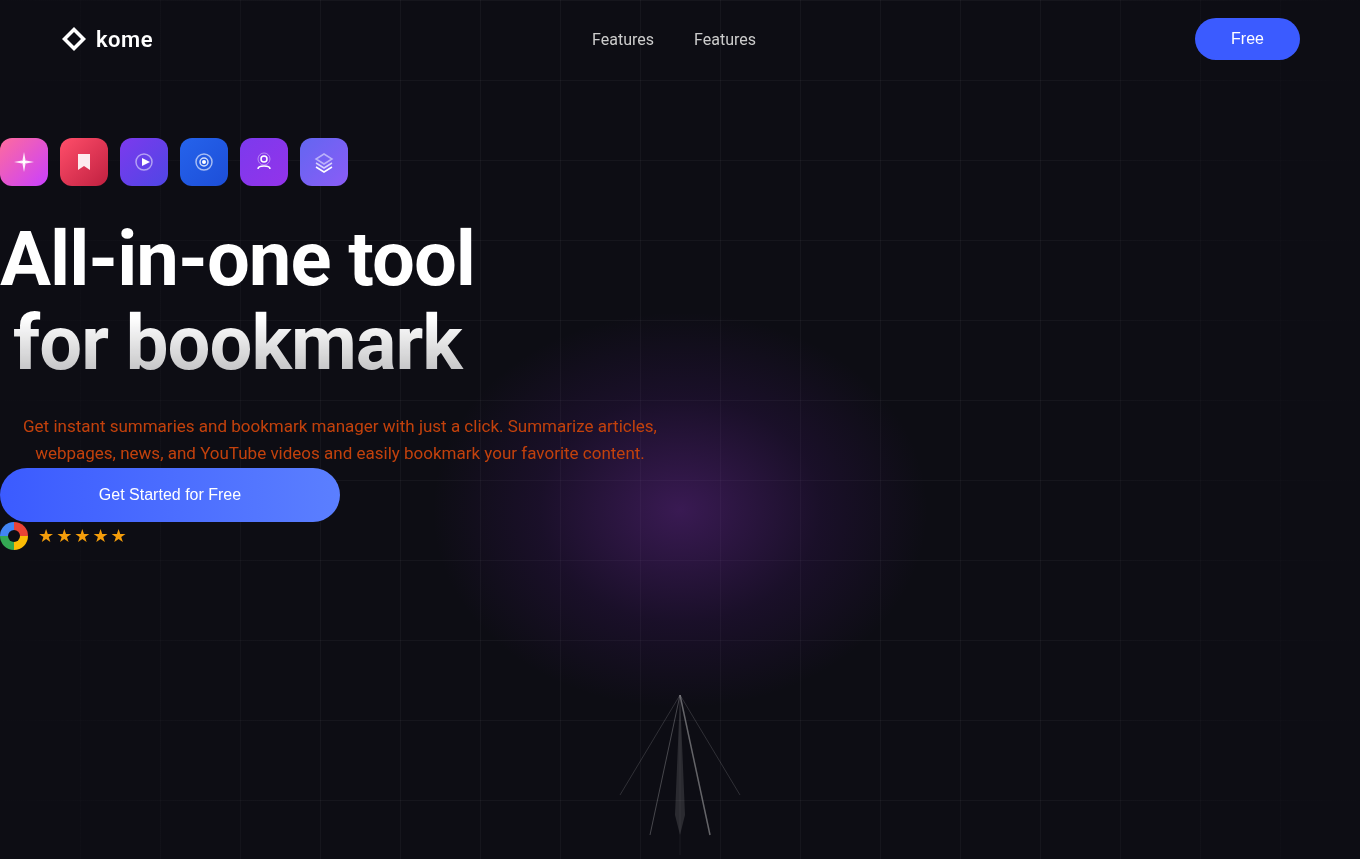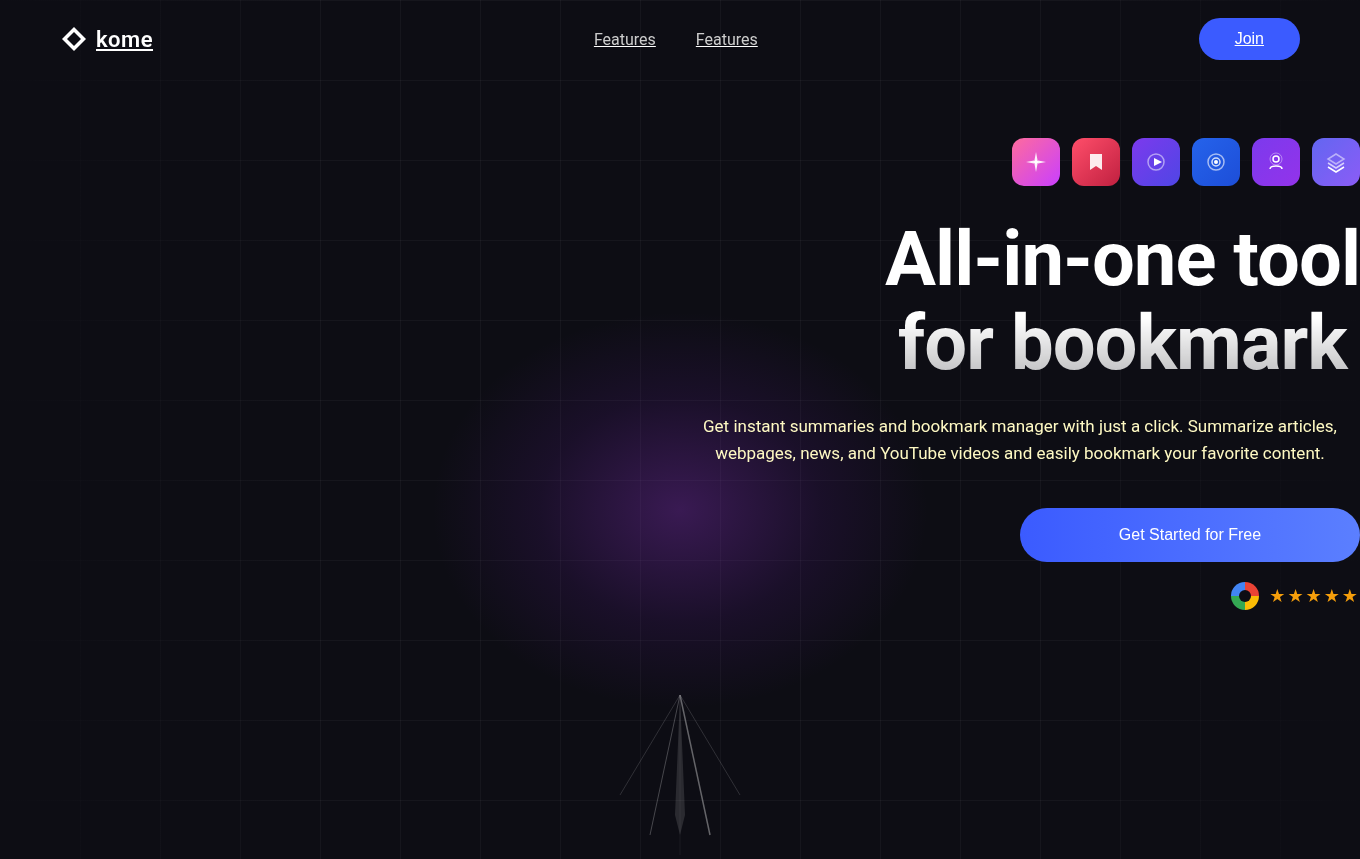--- a/index.html
+++ b/index.html
@@ -55,21 +55,20 @@
     }
 
     
     nav {
       position: relative;
       z-index: 10;
       display: flex;
       align-items: center;
       justify-content: space-between;
       padding: 18px 60px;
-      text-decoration: underline;
     }
 
     .logo {
       display: flex;
       align-items: center;
       gap: 8px;
     }
 
     .logo-diamond {
       width: 28px;
@@ -108,21 +107,21 @@
       font-weight: 500;
       cursor: pointer;
     }
 
     
     .main {
       position: relative;
       z-index: 5;
       display: flex;
       flex-direction: column;
-      align-items: flex-end;
+      align-items: flex-start;
       padding-top: 60px;
     }
 
     
     .app-icons {
       display: flex;
       align-items: center;
       gap: 12px;
       margin-bottom: 32px;
     }
@@ -155,38 +154,36 @@
       background: linear-gradient(180deg, #ffffff 60%, rgba(255,255,255,0.7) 100%);
       -webkit-background-clip: text;
       -webkit-text-fill-color: transparent;
       background-clip: text;
     }
 
     
     .subtitle {
       text-align: center;
       font-size: 17px;
-      color: #fef9c3;
+      color: #c2410c;
       line-height: 1.6;
       max-width: 680px;
-      margin-bottom: 40px;
     }
 
     
     .cta-btn {
       background: linear-gradient(90deg, #3b5bff, #5b7fff);
       border: none;
       border-radius: 50px;
       padding: 18px 0;
       width: 340px;
       font-size: 16px;
       font-weight: 500;
       color: #ffffff;
       cursor: pointer;
-      margin-bottom: 20px;
     }
 
     
     .chrome-rating {
       display: flex;
       align-items: center;
       gap: 10px;
       margin-bottom: 30px;
     }
 
@@ -246,21 +243,21 @@
       <polygon points="14,7 21,14 14,21 7,14" fill="#0d0d14"></polygon>
     </svg>
     <span class="logo-text">kome</span>
   </div>
 
   <div class="nav-links">
     <a class="nav-link">Features</a>
     <a class="nav-link">Features</a>
   </div>
 
-  <button class="join-btn">Join</button>
+  <button class="join-btn">Free</button>
 </nav>
 
 <main class="main">
 
   <div class="app-icons">
     <div class="app-icon icon-1">
       <svg width="24" height="24" viewBox="0 0 24 24" fill="none">
         <path d="M12 2 L13.5 10 L12 12 L10.5 10 Z M22 12 L14 13.5 L12 12 L14 10.5 Z M12 22 L10.5 14 L12 12 L13.5 14 Z M2 12 L10 10.5 L12 12 L10 13.5 Z" fill="white" opacity="0.9"></path>
         <circle cx="12" cy="12" r="2" fill="white"></circle>
       </svg>

